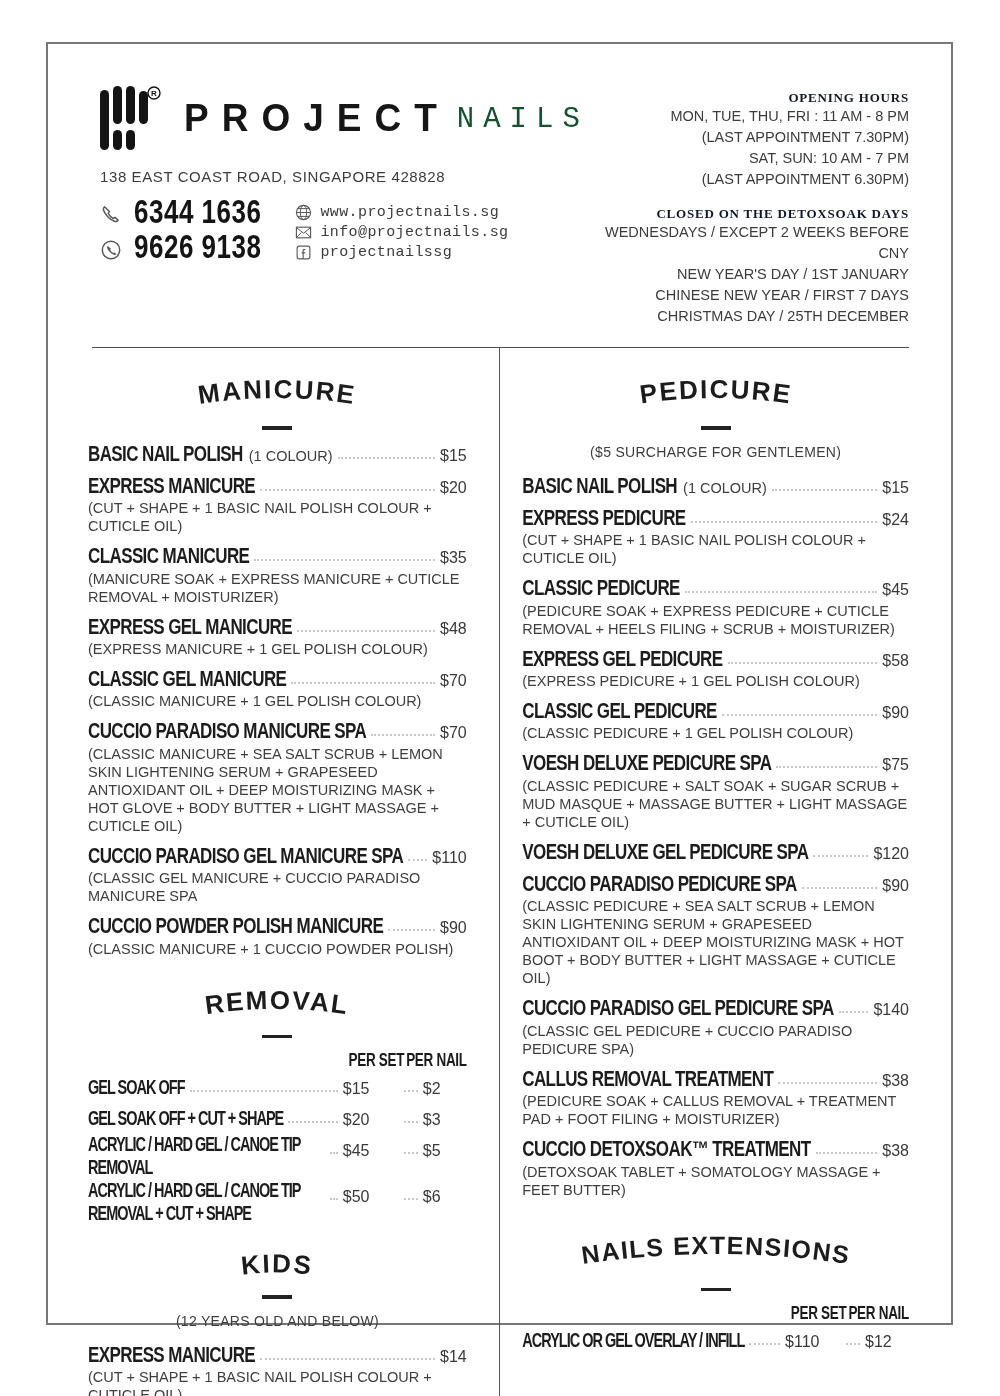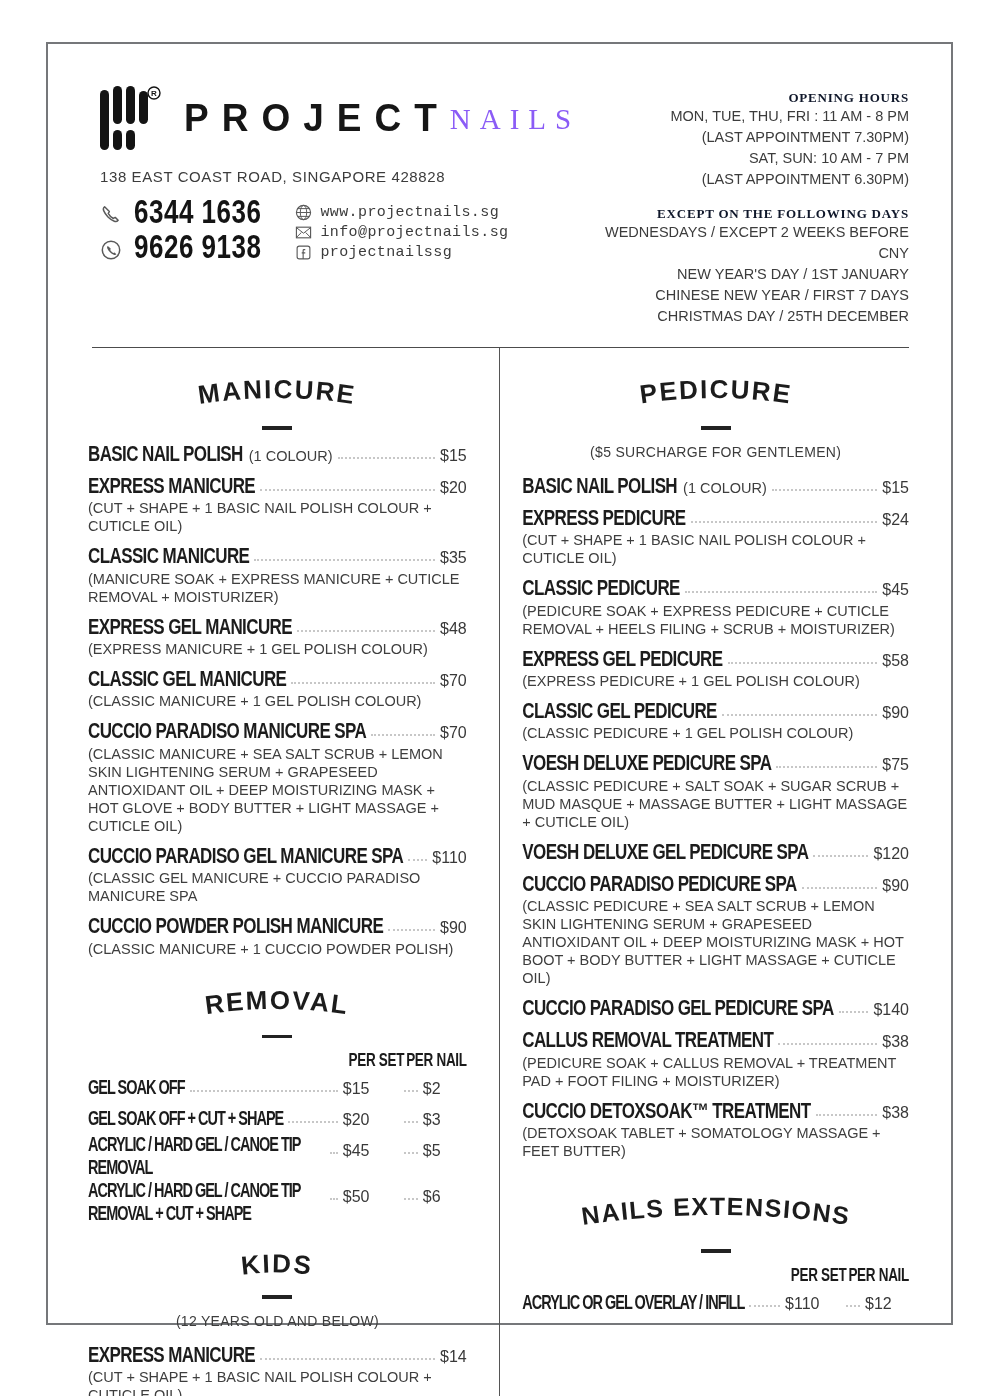--- a/index.html
+++ b/index.html
@@ -8,21 +8,21 @@
   .frame{position:absolute;left:46px;top:42px;width:907px;height:1283px;border:2px solid #75777a;
          box-sizing:border-box;background:#fff;}
   
   .hdr{display:flex;padding:42px 42px 14px 52px;}
   .hdr-left{flex:0 0 auto;}
   .logo-row{display:flex;align-items:center;}
   .mark{flex:0 0 auto;margin-right:22px;}
   .wordmark{display:flex;align-items:center;}
   .wm-project{display:inline-block;font-size:37px;font-weight:700;letter-spacing:13px;color:#161616;
               transform:scaleY(1.05);transform-origin:0 80%;}
-  .wm-nails{font-family:Liberation Serif, serif;font-size:29px;letter-spacing:9px;color:#8b5cf6;margin-left:0;}
+  .wm-nails{font-family:Liberation Mono, monospace;font-size:29px;letter-spacing:9px;color:#14532d;margin-left:7px;}
   .addr{margin-top:16px;font-size:15px;letter-spacing:0.6px;color:#3c3c3c;}
   .contacts{display:flex;margin-top:14px;align-items:center;}
   .phones .ph-row{display:flex;align-items:center;margin-bottom:4px;}
   .phone-num{display:inline-block;font-size:26px;font-weight:700;color:#141414;transform:scaleY(1.25);
              transform-origin:0 75%;letter-spacing:0.5px;margin-left:12px;}
   .webs{margin-left:34px;}
   .web-row{display:flex;align-items:center;margin-bottom:3px;font-size:15px;letter-spacing:0.4px;color:#3c3c3c;font-family:Liberation Mono, monospace;}
   .web-row svg{margin-right:8px;}
   
   .hdr-right{margin-left:auto;text-align:right;padding-top:4px;}
@@ -128,21 +128,21 @@
       </div>
     </div>
 
     <div class="hdr-right">
       <div class="hr-title">OPENING HOURS</div>
       <div class="hr-line">MON, TUE, THU, FRI : 11 AM - 8 PM</div>
       <div class="hr-line">(LAST APPOINTMENT 7.30PM)</div>
       <div class="hr-line">SAT, SUN: 10 AM - 7 PM</div>
       <div class="hr-line">(LAST APPOINTMENT 6.30PM)</div>
       <div class="hr-gap"></div>
-      <div class="hr-title">EXCEPT ON THE FOLLOWING DAYS</div>
+      <div class="hr-title">CLOSED ON THE DETOXSOAK DAYS</div>
       <div class="hr-line">WEDNESDAYS / EXCEPT 2 WEEKS BEFORE CNY</div>
       <div class="hr-line">NEW YEAR'S DAY / 1ST JANUARY</div>
       <div class="hr-line">CHINESE NEW YEAR / FIRST 7 DAYS</div>
       <div class="hr-line">CHRISTMAS DAY / 25TH DECEMBER</div>
     </div>
   </div>
   <div class="hdr-rule"></div>
 
   <div class="cols">
 
@@ -367,20 +367,21 @@
             <span class="pr">$90</span>
           </div>
         <div class="desc">(CLASSIC PEDICURE + SEA SALT SCRUB + LEMON SKIN LIGHTENING SERUM + GRAPESEED ANTIOXIDANT OIL + DEEP MOISTURIZING MASK + HOT BOOT + BODY BUTTER + LIGHT MASSAGE  + CUTICLE OIL)</div>
       </div>
       <div class="item">
         <div class="row">
             <span class="nm">CUCCIO PARADISO GEL PEDICURE SPA</span>
             <span class="lead"></span>
             <span class="pr">$140</span>
           </div>
+        <div class="desc">(CLASSIC GEL PEDICURE +  CUCCIO PARADISO PEDICURE SPA)</div>
       </div>
       <div class="item">
         <div class="row">
             <span class="nm">CALLUS REMOVAL TREATMENT</span>
             <span class="lead"></span>
             <span class="pr">$38</span>
           </div>
         <div class="desc">(PEDICURE SOAK + CALLUS REMOVAL + TREATMENT PAD + FOOT FILING + MOISTURIZER)</div>
       </div>
       <div class="item">

